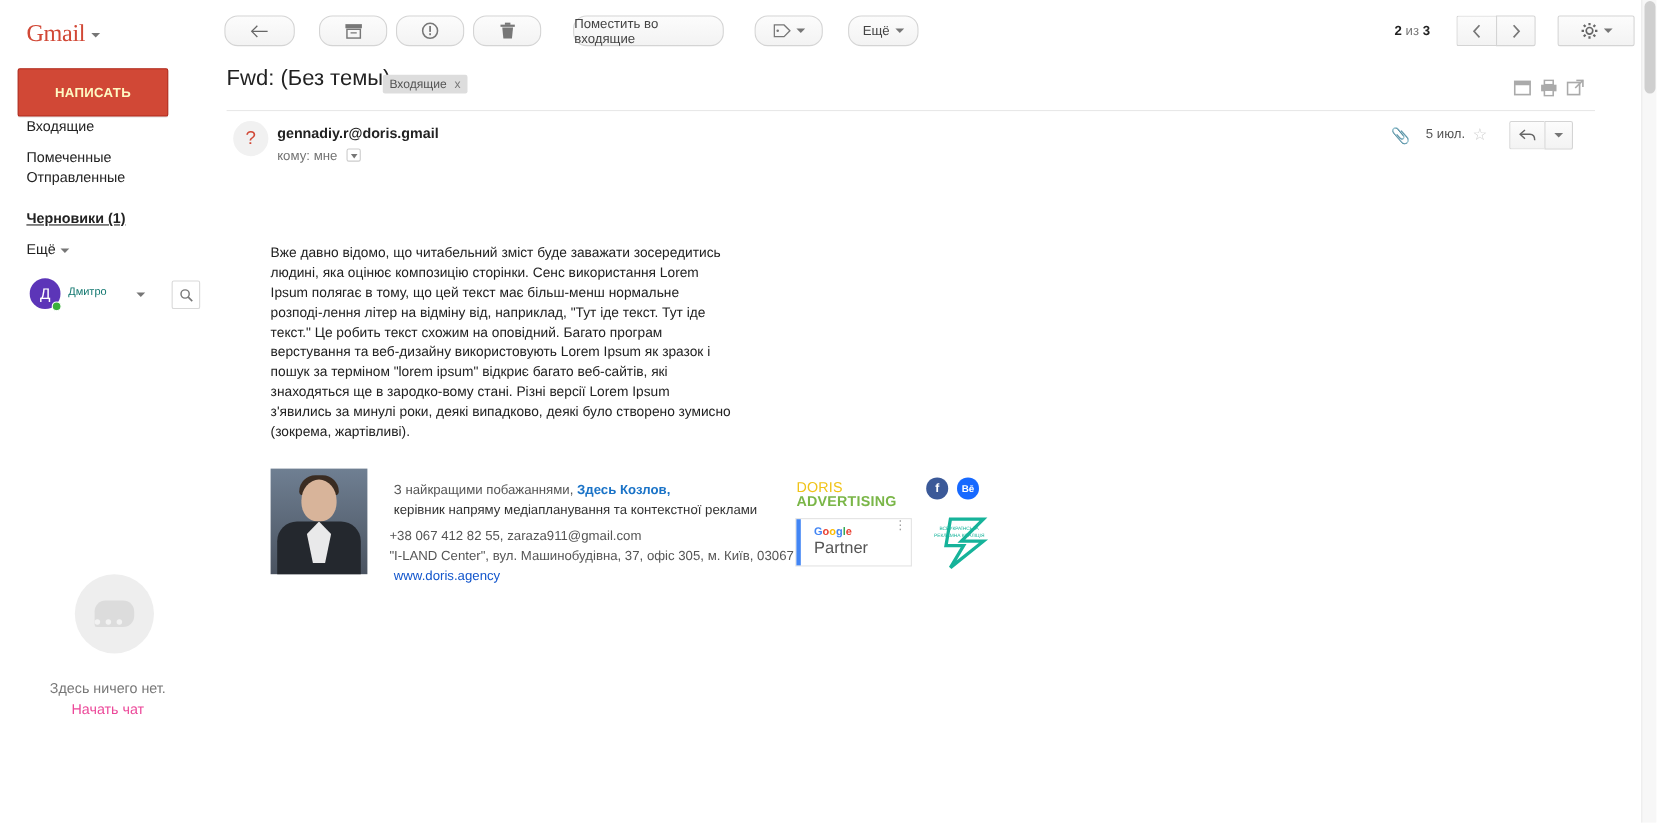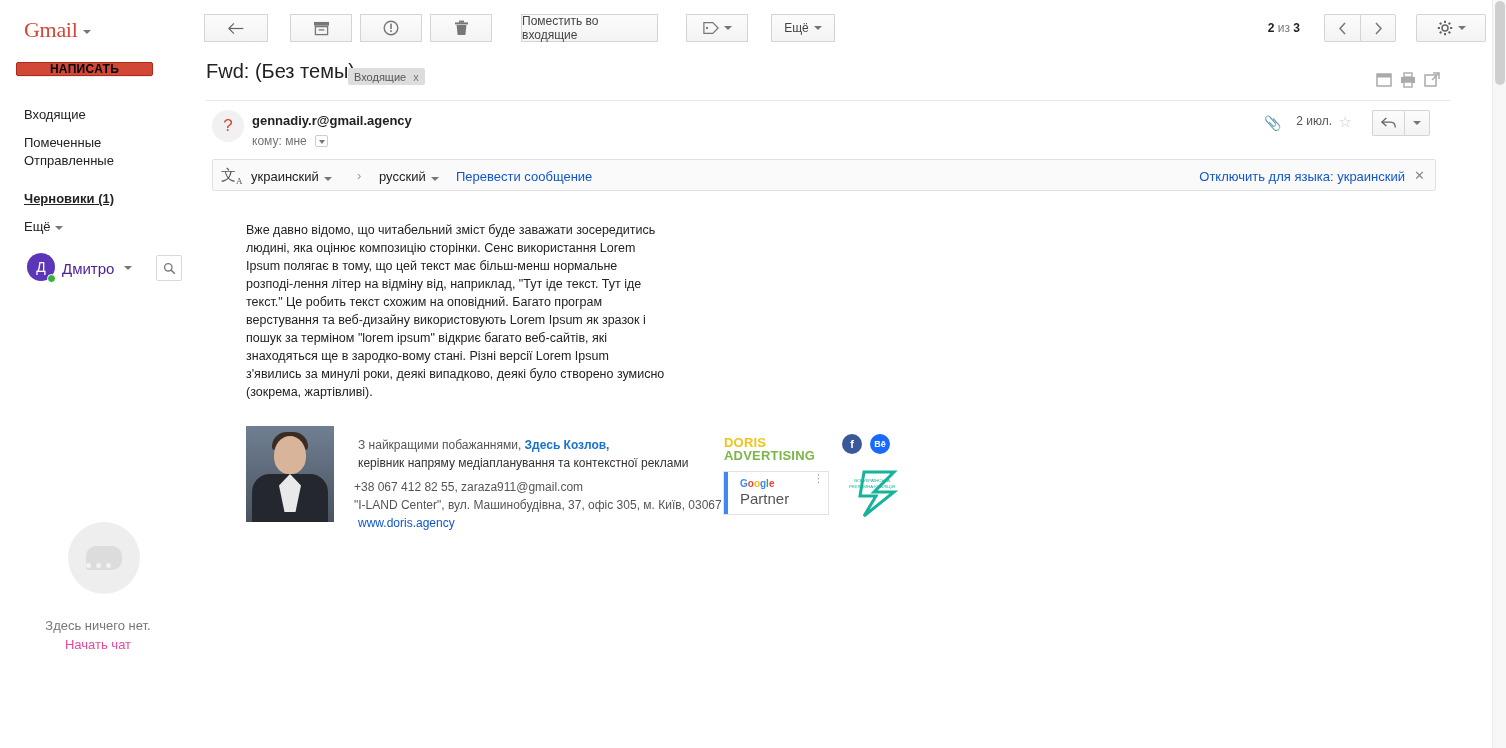--- a/index.html
+++ b/index.html
@@ -24,25 +24,25 @@
     font-family: "Liberation Serif", serif;
     font-size: 22px; color: #d14836; letter-spacing: -0.3px;
   }
   #gmail-caret {
     position: absolute; left: 83px; top: 30px;
     width: 0; height: 0; border-left: 4px solid transparent;
     border-right: 4px solid transparent; border-top: 4px solid #767676;
   }
   #compose-btn {
     position: absolute; left: 16px; top: 62px;
-    width: 137px; height: 14px;
+    width: 137px; height: 44px;
     background: #d14836;
     border: 1px solid #b0281a;
     border-radius: 2px;
-    color: #000000; font-size: 12px; font-weight: bold;
+    color: #fef9c3; font-size: 12px; font-weight: bold;
     letter-spacing: .3px;
     display: flex; align-items: center; justify-content: center;
     cursor: pointer;
     box-shadow: 0 1px 0 rgba(0,0,0,.08);
   }
   .nav-item {
     position: absolute; left: 24px;
     font-size: 13px; color: #222; cursor: pointer;
     white-space: nowrap;
   }
@@ -58,21 +58,21 @@
   #user-row { position: absolute; left: 14px; top: 250px; width: 170px; height: 36px; }
   #avatar {
     position: absolute; left: 13px; top: 3px; width: 28px; height: 28px;
     border-radius: 50%; background: #5c35b8; color: #fff;
     font-size: 14px; display: flex; align-items: center; justify-content: center;
   }
   #avatar-status {
     position: absolute; left: 33px; top: 24px; width: 9px; height: 9px;
     border-radius: 50%; background: #3ab03a; border: 1px solid #fff;
   }
-  #user-name { position: absolute; left: 48px; top: 10px; font-size: 15px; color: #4c1d95; }
+  #user-name { position: absolute; left: 48px; top: 10px; font-size: 10px; color: #0f766e; }
   #user-caret {
     position: absolute; left: 110px; top: 16px;
     width: 0; height: 0; border-left: 4px solid transparent;
     border-right: 4px solid transparent; border-top: 4px solid #767676;
   }
   #hangouts-search {
     position: absolute; left: 156px; top: 255px; width: 26px; height: 26px;
     border: 1px solid #d9d9d9; border-radius: 2px; background: #fff;
     display: flex; align-items: center; justify-content: center; cursor: pointer;
   }
@@ -97,21 +97,21 @@
   }
   #start-chat-link {
     position: absolute; left: 0; top: 637px; width: 196px;
     text-align: center; font-size: 13px; color: #ec4899; cursor: pointer;
   }
 
   
   #toolbar { position: absolute; left: 196px; top: 0; right: 10px; height: 52px; background: #fff; }
   .tb-btn {
     position: absolute; top: 14px; height: 28px;
-    border: 1px solid #d4d4d4; border-radius: 0;
+    border: 1px solid #d4d4d4; border-radius: 12px;
     background: linear-gradient(#fcfcfc,#f3f3f3);
     display: flex; align-items: center; justify-content: center;
     cursor: pointer; color: #444; font-size: 12px;
   }
   #tb-back { left: 8px; width: 64px; }
   #tb-archive { left: 94px; width: 62px; }
   #tb-spam { left: 164px; width: 62px; }
   #tb-delete { left: 234px; width: 62px; }
   #tb-moveinbox { left: 325px; width: 137px; }
   #tb-labels { left: 490px; width: 62px; }
@@ -252,21 +252,21 @@
   }
   .sig-line { position: absolute; font-size: 12px; color: #555; white-space: nowrap; }
   #sig-greeting { left: 112px; top: 12px; }
   #sig-name { color: #1a73c7; font-weight: bold; }
   #sig-role { left: 112px; top: 30px; color: #333; }
   #sig-contact { left: 108px; top: 54px; }
   #sig-address { left: 108px; top: 72px; }
   #sig-site { left: 112px; top: 90px; color: #15c; cursor: pointer; }
 
   #logo-doris { position: absolute; left: 478px; top: 10px; line-height: 13px; }
-  #logo-doris .l1 { font-size: 13px; font-weight: bold; color: #f0c419; letter-spacing: .2px; }
+  #logo-doris .l1 { font-size: 13px; font-weight: normal; color: #f0c419; letter-spacing: .2px; }
   #logo-doris .l2 { font-size: 13px; font-weight: bold; color: #7ab648; letter-spacing: .2px; }
   .soc {
     position: absolute; top: 8px; width: 20px; height: 20px; border-radius: 50%;
     display: flex; align-items: center; justify-content: center;
     color: #fff; font-size: 11px; font-weight: bold; cursor: pointer;
   }
   #soc-fb { left: 596px; background: #3b5998; }
   #soc-be { left: 624px; background: #1769ff; font-size: 9px; }
   #gp-badge {
     position: absolute; left: 478px; top: 46px; width: 104px; height: 42px;
@@ -429,52 +429,39 @@
     </svg>
     <svg class="hdr-icon" id="icon-popout" viewBox="0 0 16 16">
       <rect x="1" y="3" width="11" height="11" fill="none" stroke="#aaa" stroke-width="1.5"></rect>
       <path d="M9 1 L15 1 L15 7" fill="none" stroke="#aaa" stroke-width="1.5"></path>
       <line x1="15" y1="1" x2="8" y2="8" stroke="#aaa" stroke-width="1.5"></line>
     </svg>
   </div>
 
   <div id="msg-card">
     <div id="sender-avatar">?</div>
-    <div id="sender-email">gennadiy.r@gmail.agency</div>
+    <div id="sender-email">gennadiy.r@doris.gmail</div>
     <div id="recipient-line">
       <span>кому:</span>
       <span>мне</span>
       <span id="recipient-caret"></span>
     </div>
     <div id="attach-icon">📎</div>
-    <div id="msg-date">2 июл.</div>
+    <div id="msg-date">5 июл.</div>
     <div id="star-icon">☆</div>
     <div id="reply-btn">
       <svg width="16" height="12" viewBox="0 0 18 13">
         <path d="M6 1 L1 5.5 L6 10" fill="none" stroke="#666" stroke-width="1.5"></path>
         <path d="M1.8 5.5 L11 5.5 Q16 5.5 16 11.5" fill="none" stroke="#666" stroke-width="1.5"></path>
       </svg>
     </div>
     <div id="more-btn">
       <span class="caret-sm" style="margin:0;"></span>
     </div>
 
-    <div id="translate-bar">
-      <div id="translate-icon">文<sub style="font-size:9px;">A</sub></div>
-      <div class="trans-lang" id="lang-from">
-        <span>украинский</span><span class="caret-sm"></span>
-      </div>
-      <div id="lang-arrow">›</div>
-      <div class="trans-lang" id="lang-to">
-        <span>русский</span><span class="caret-sm"></span>
-      </div>
-      <div id="translate-link">Перевести сообщение</div>
-      <div id="disable-link">Отключить для языка: украинский</div>
-      <div id="translate-close">✕</div>
-    </div>
 
     <div id="body-text">Вже давно відомо, що читабельний зміст буде заважати зосередитись людині, яка оцінює композицію сторінки. Сенс використання Lorem Ipsum полягає в тому, що цей текст має більш-менш нормальне розподі-лення літер на відміну від, наприклад, "Тут іде текст. Тут іде текст." Це робить текст схожим на оповідний. Багато програм верстування та веб-дизайну використовують Lorem Ipsum як зразок і пошук за терміном "lorem ipsum" відкриє багато веб-сайтів, які знаходяться ще в зародко-вому стані. Різні версії Lorem Ipsum з'явились за минулі роки, деякі випадково, деякі було створено зумисно (зокрема, жартівливі).</div>
 
     <div id="signature">
       <div id="sig-photo">
         <div class="hair"></div>
           <div class="head"></div>
           <div class="body"></div>
           <div class="shirt"></div>
       </div>

